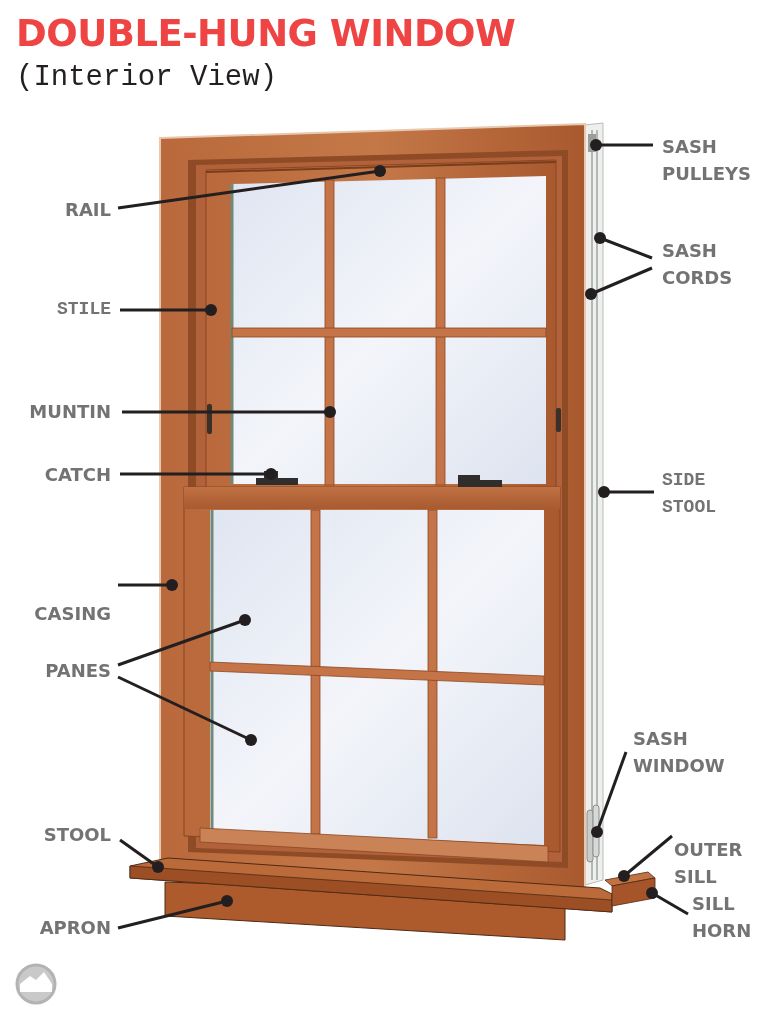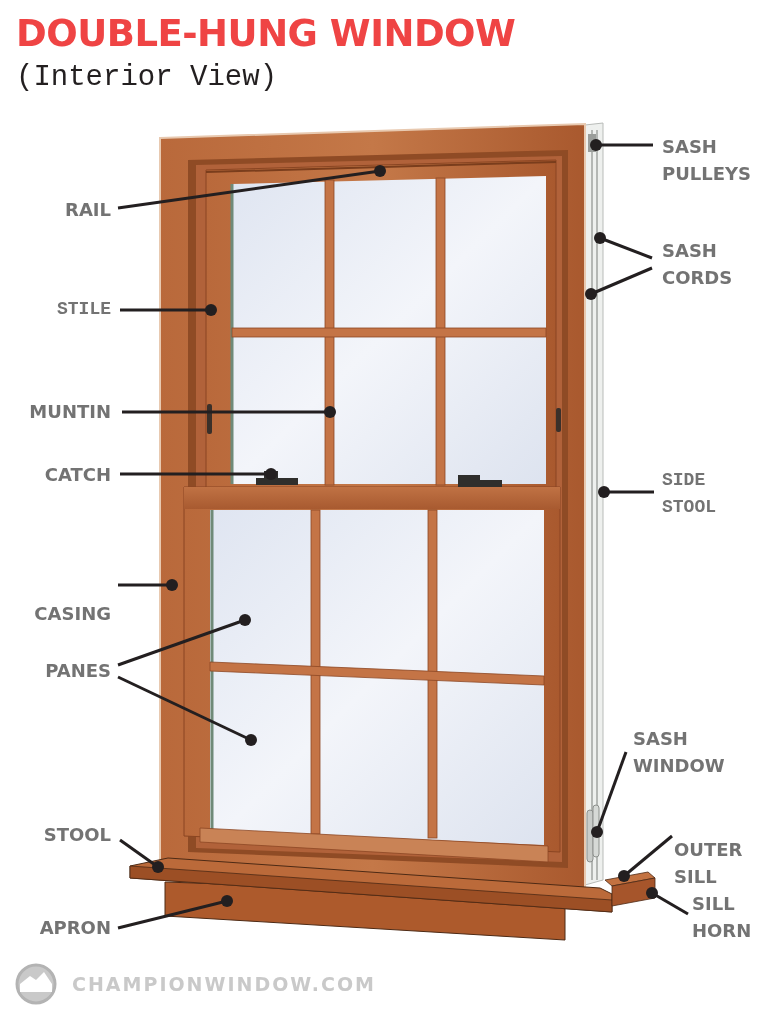--- a/index.html
+++ b/index.html
@@ -185,14 +185,13 @@
 <div class="label" style="left:692px; top:890px;">
   <div>SILL</div>
   <div>HORN</div>
 </div>
 
 <div class="footer">
   <svg width="44" height="44" viewBox="0 0 44 44">
     <circle cx="22" cy="22" r="19" fill="#c9c9c9" stroke="#b3b3b3" stroke-width="3"></circle>
     <polygon points="6,30 6,22 16,14 22,18 30,10 38,22 38,30" fill="#ffffff"></polygon>
   </svg>
-  <span class="footer-text">CHAMPIONWINDOW.COM</span>
 </div>
 
 </body></html>

